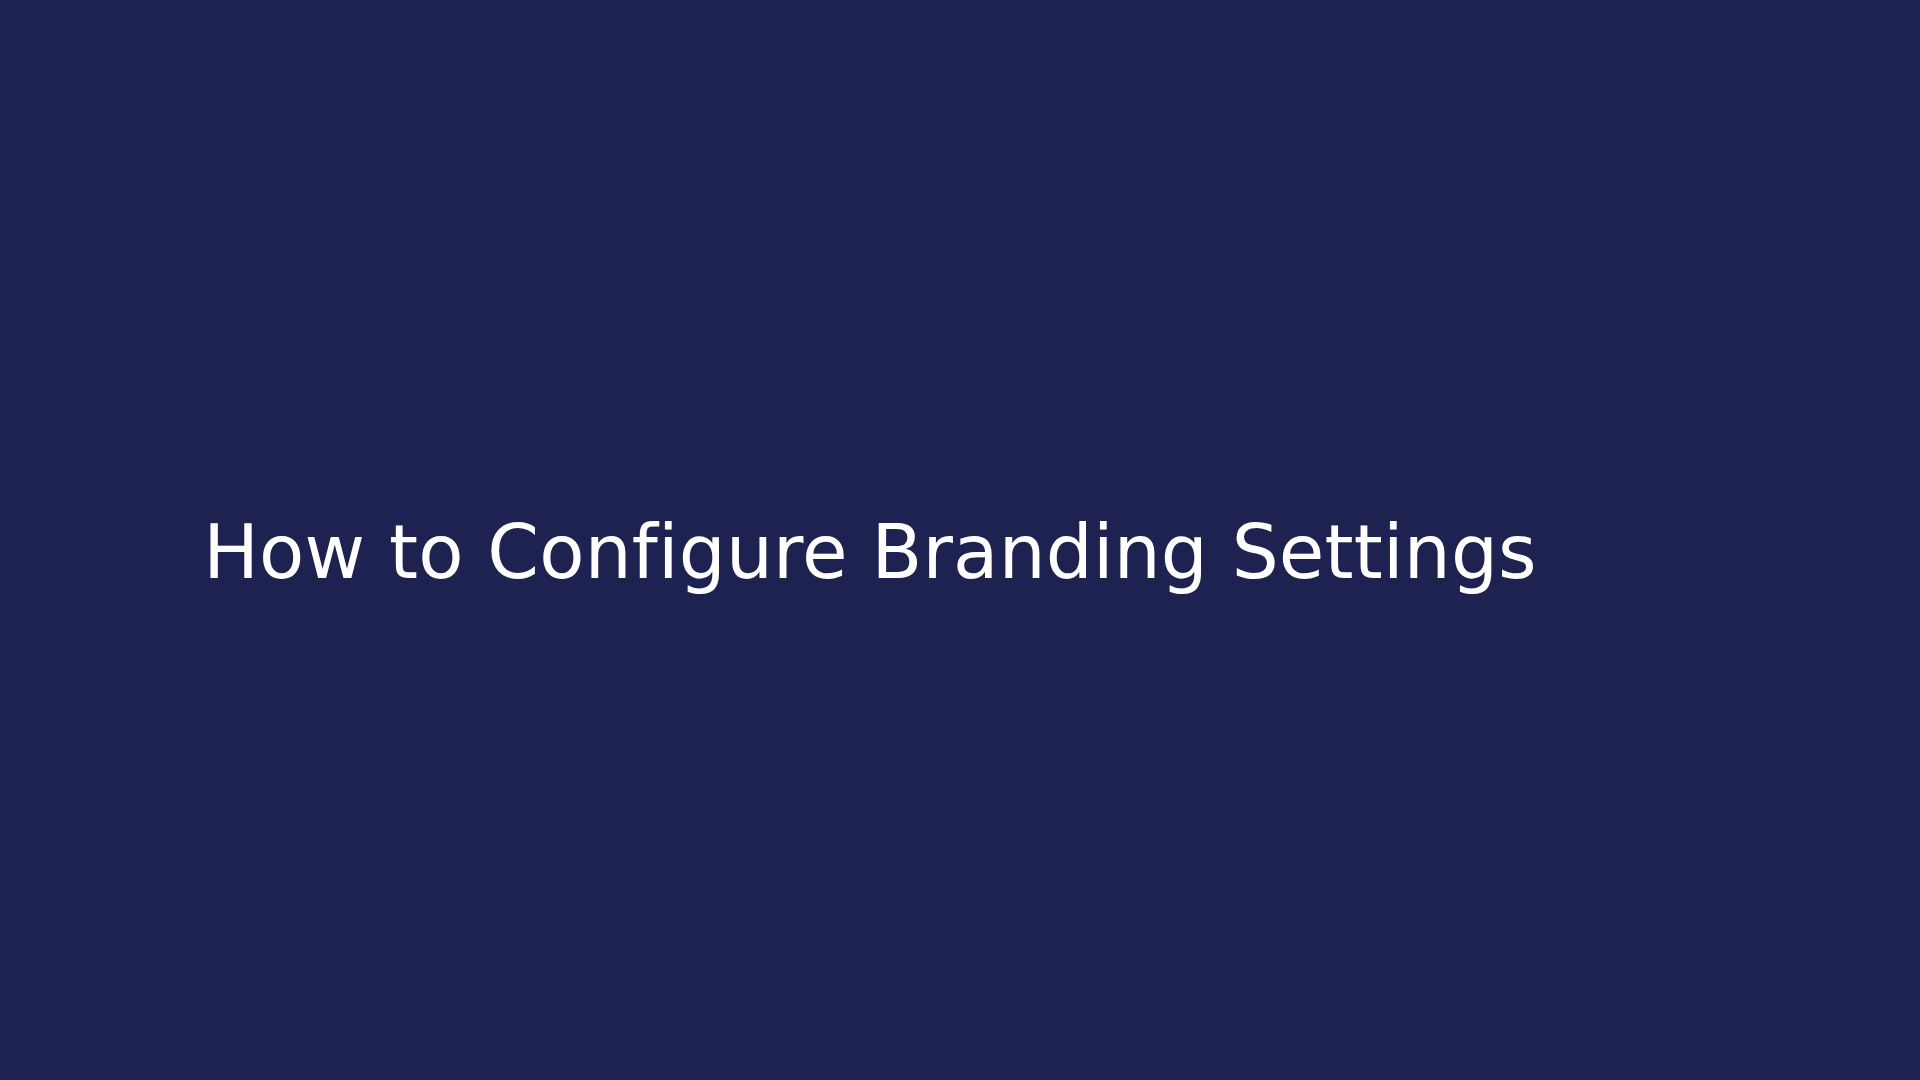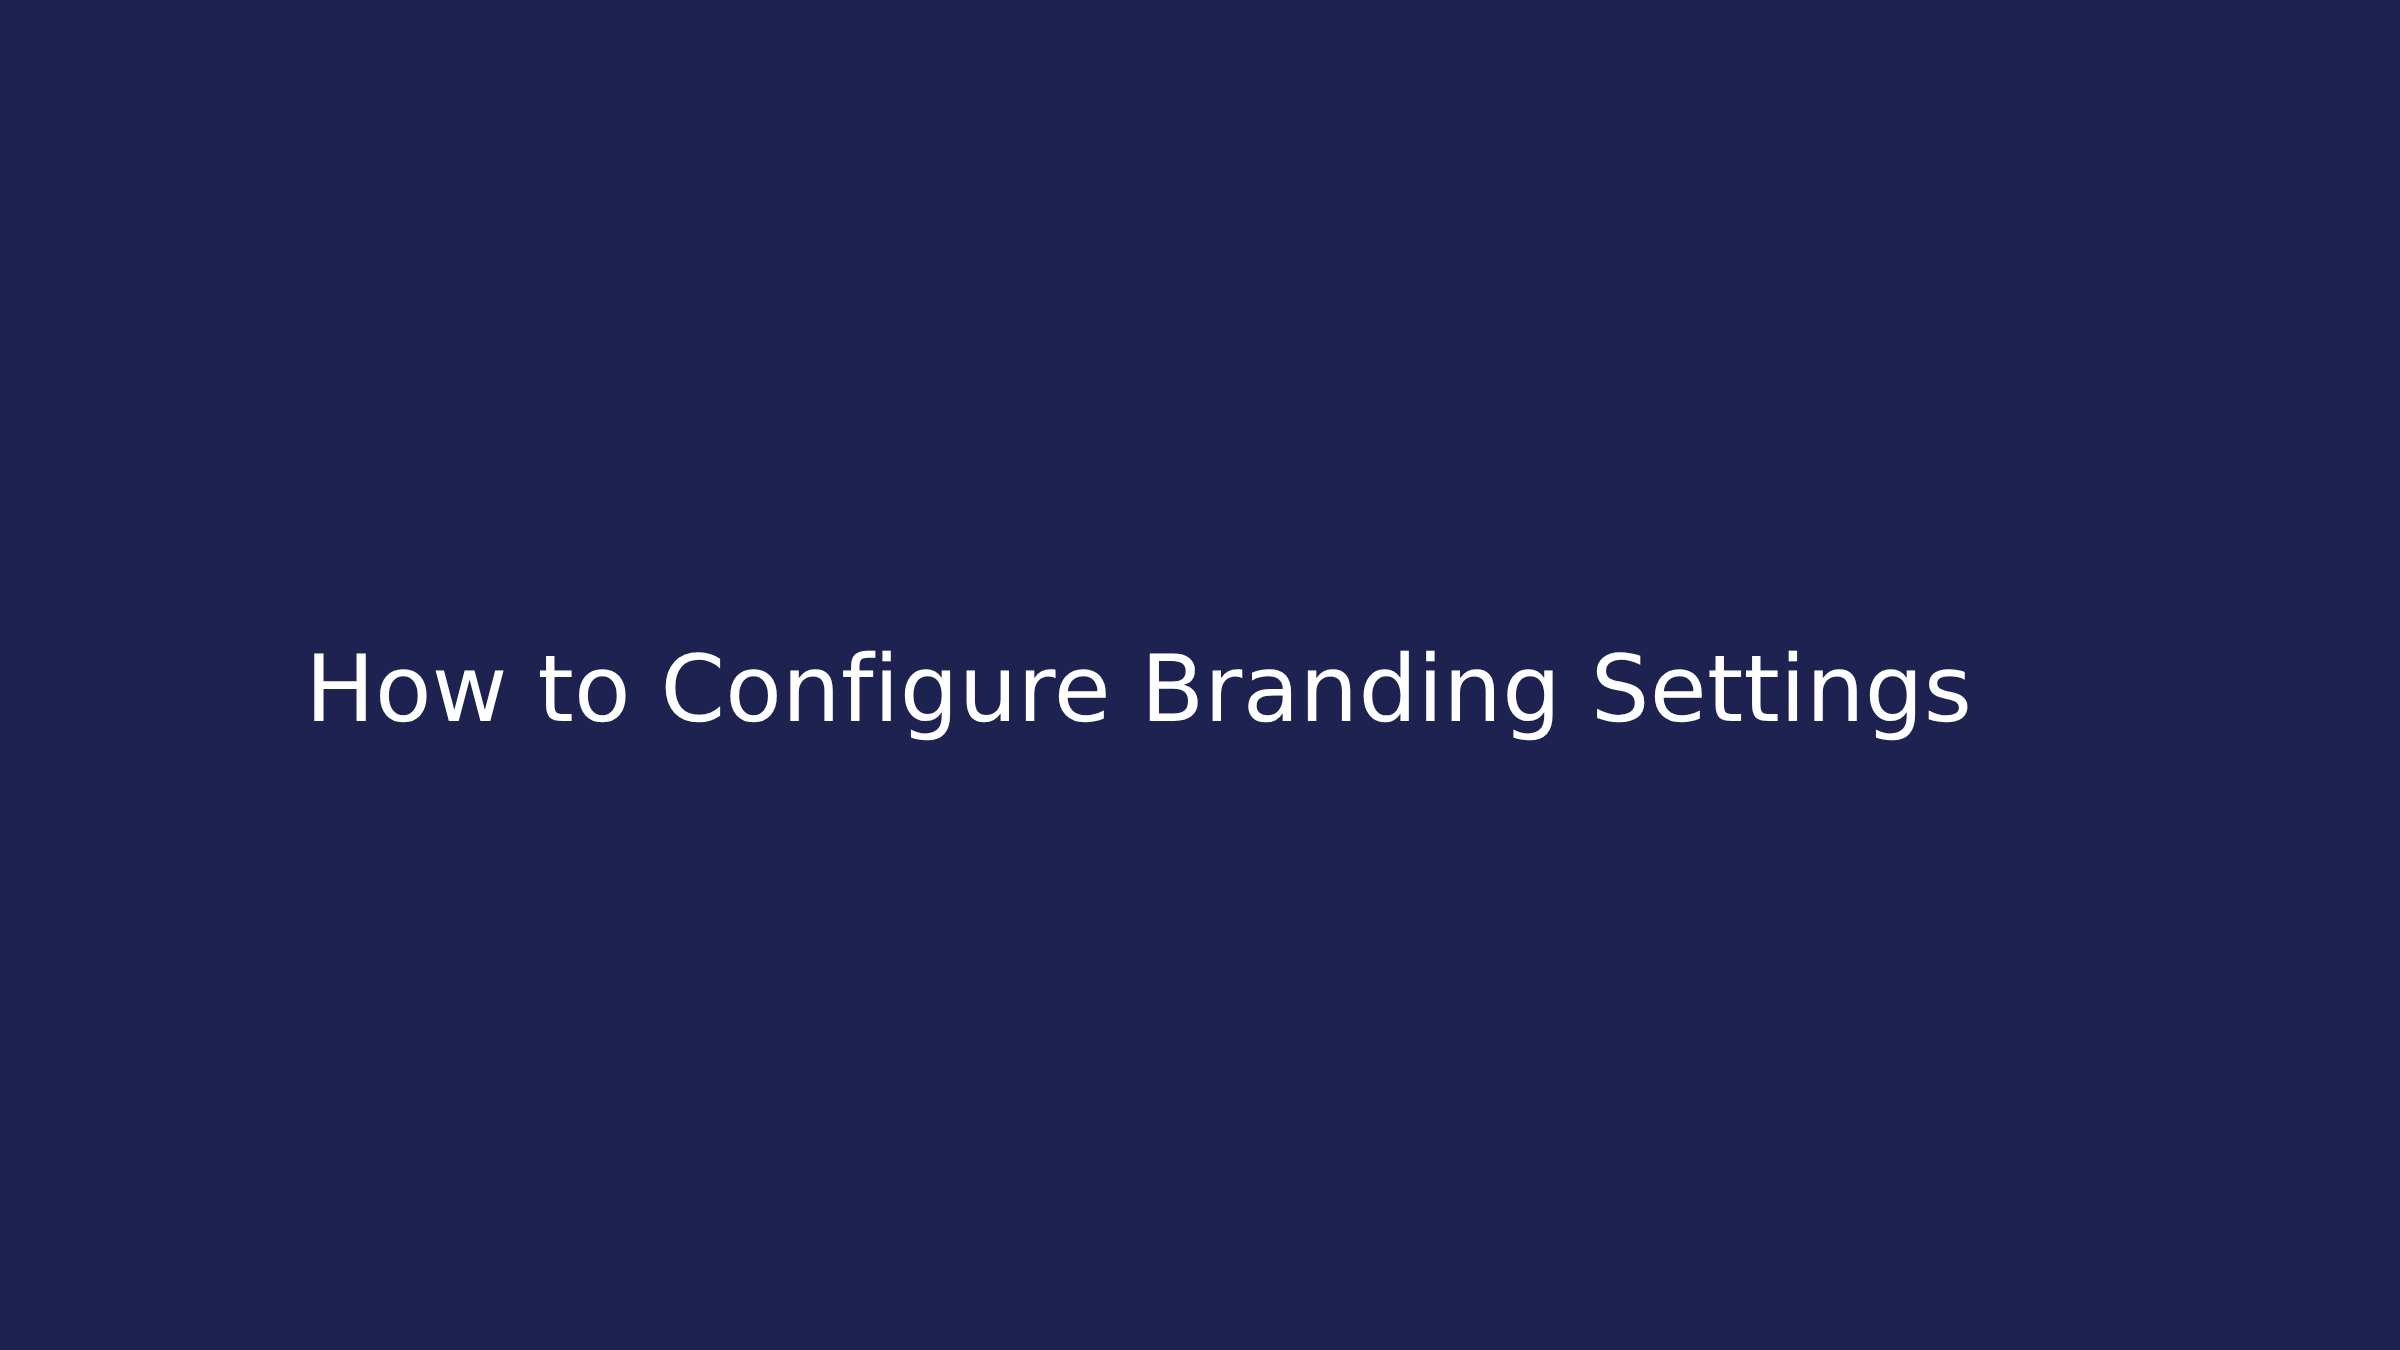--- a/index.html
+++ b/index.html
@@ -19,21 +19,20 @@
   
   .slide {
     position: relative;
     box-sizing: border-box;
     width: 1740px;
     height: 1080px;
     background-color: #1e2250;
     display: flex;
     align-items: center;
     justify-content: center;
-    margin-left: 41px;
     -webkit-font-smoothing: antialiased;
   }
 
   
   .title-block {
     width: 100%;
     padding: 0 120px;
     box-sizing: border-box;
     display: flex;
     align-items: center;

